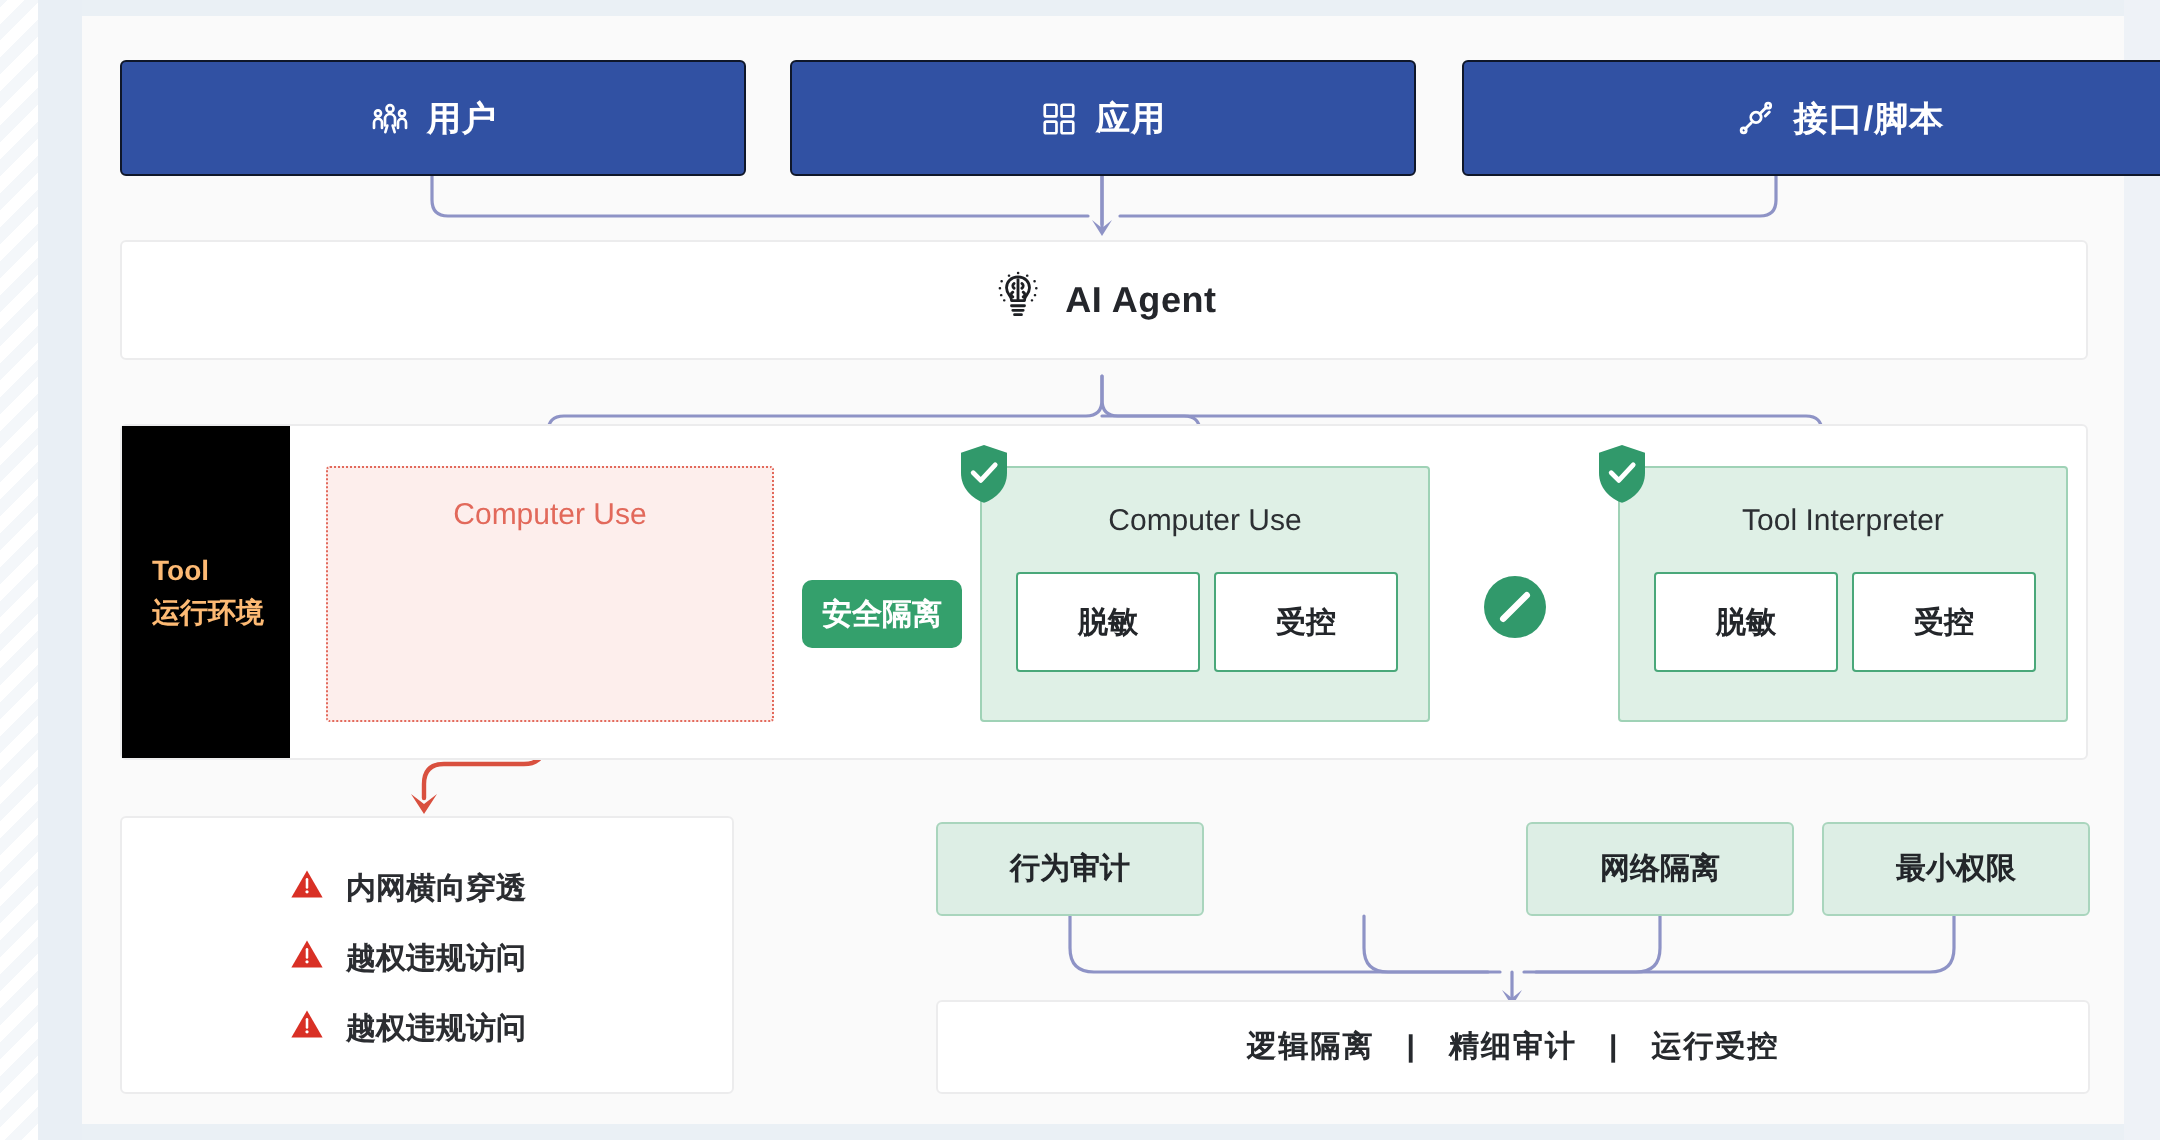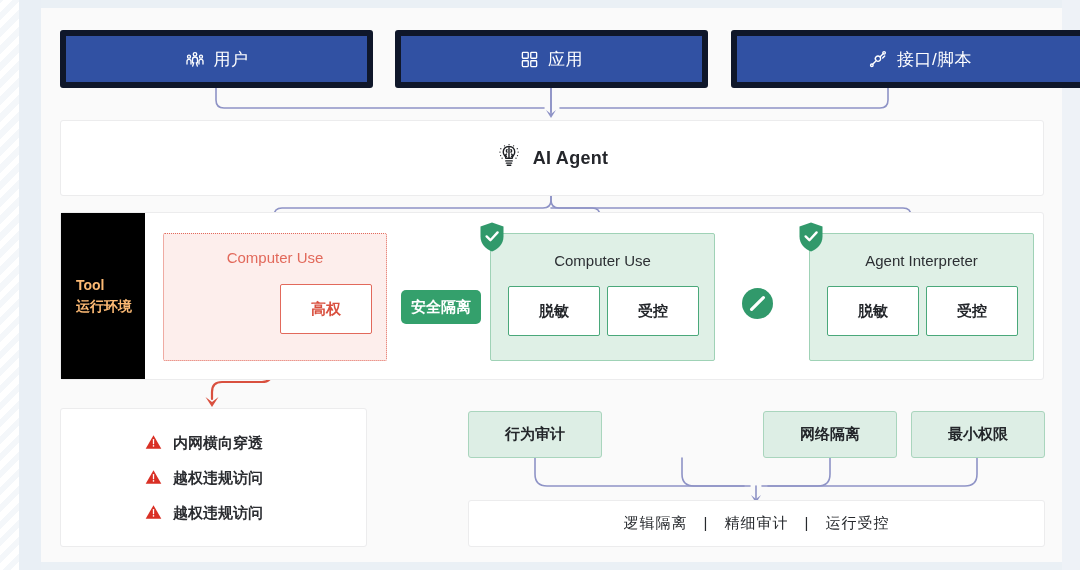--- a/index.html
+++ b/index.html
@@ -46,38 +46,38 @@
     background: #ffffff;
     border: 1px solid #ececed;
     border-radius: 3px;
   }
 
   
   .hdr {
     position: absolute;
     top: 30px; height: 58px;
     background: #3151a3;
-    border: 6px solid #0f172a;
+    border: 1px solid #0f172a;
     border-radius: 3px;
     display: flex; align-items: center; justify-content: center;
     gap: 9px;
     color: #ffffff;
     font-size: 17px;
-    font-weight: 400;
+    font-weight: 700;
   }
   .hdr .ic { display:flex; align-items:center; }
   .hdr .lbl { letter-spacing: .5px; }
 
   #hdr0 { left: 60px;  width: 313px; }
   #hdr1 { left: 395px; width: 313px; }
   #hdr2 { left: 731px; width: 378px; }
 
   
   #agent-panel {
-    left: 60px; top: 120px; width: 984px; height: 76px;
+    left: 60px; top: 120px; width: 984px; height: 60px;
     display: flex; align-items: center; justify-content: center; gap: 11px;
   }
   #agent-panel .alabel {
     font-size: 18px; font-weight: 600; color: #24262b; letter-spacing: .3px;
   }
 
   
   #tools-panel { left: 60px; top: 212px; width: 984px; height: 168px; }
 
   #tool-tag {
@@ -165,21 +165,21 @@
   #tag0 { left: 468px; }
   #tag1 { left: 616px; }
   #tag2 { left: 763px; }
   #tag3 { left: 911px; }
 
   #summary-panel {
     left: 468px; top: 500px; width: 577px; height: 47px;
     display: flex; align-items: center; justify-content: center;
   }
   #summary-panel .stxt {
-    font-size: 15px; font-weight: 400; color: #26292d; letter-spacing: 1px;
+    font-size: 15px; font-weight: 700; color: #26292d; letter-spacing: 1px;
   }
 
   svg.ov { position: absolute; left: 0; top: 0; width: 1080px; height: 570px;
            pointer-events: none; }
 </style>
 </head>
 <body>
 
 <div id="page">
 
@@ -288,21 +288,20 @@
 
   <div class="panel" id="tools-panel">
 
     <div id="tool-tag">
       <span>Tool</span>
       <span>运行环境</span>
     </div>
 
     <div id="risk-group">
       <div class="gtitle">Computer Use</div>
-      <div class="rchip" id="rchip1">高权</div>
     </div>
 
     <div id="iso-pill">安全隔离</div>
 
     <div class="safe-group" id="safe0">
       <span class="shield">
         <svg width="26" height="30" viewBox="0 0 26 30">
           <path d="M13 0.5 L24.5 4.4 V14.5 C24.5 22 19 27.3 13 29.4 C7 27.3 1.5 22 1.5 14.5 V4.4 Z" fill="#31996b"></path>
           <path d="M7.6 14.4 L11.4 18.2 L18.6 10.4" fill="none" stroke="#ffffff" stroke-width="2.4" stroke-linecap="round" stroke-linejoin="round"></path>
         </svg>
@@ -312,21 +311,21 @@
       <div class="gchip b">受控</div>
     </div>
 
     <div class="safe-group" id="safe1">
       <span class="shield">
         <svg width="26" height="30" viewBox="0 0 26 30">
           <path d="M13 0.5 L24.5 4.4 V14.5 C24.5 22 19 27.3 13 29.4 C7 27.3 1.5 22 1.5 14.5 V4.4 Z" fill="#31996b"></path>
           <path d="M7.6 14.4 L11.4 18.2 L18.6 10.4" fill="none" stroke="#ffffff" stroke-width="2.4" stroke-linecap="round" stroke-linejoin="round"></path>
         </svg>
       </span>
-      <div class="gtitle">Agent Interpreter</div>
+      <div class="gtitle">Tool Interpreter</div>
       <div class="gchip a">脱敏</div>
       <div class="gchip b">受控</div>
     </div>
   </div>
 
   <div style="position:absolute; left:742px; top:288px; width:31px; height:31px;">
     <svg width="31" height="31" viewBox="0 0 31 31">
       <circle cx="15.5" cy="15.5" r="15.5" fill="#31996b"></circle>
       <path d="M9.6 21.4 L21.4 9.6" stroke="#ffffff" stroke-width="3.2" stroke-linecap="round"></path>
     </svg>

